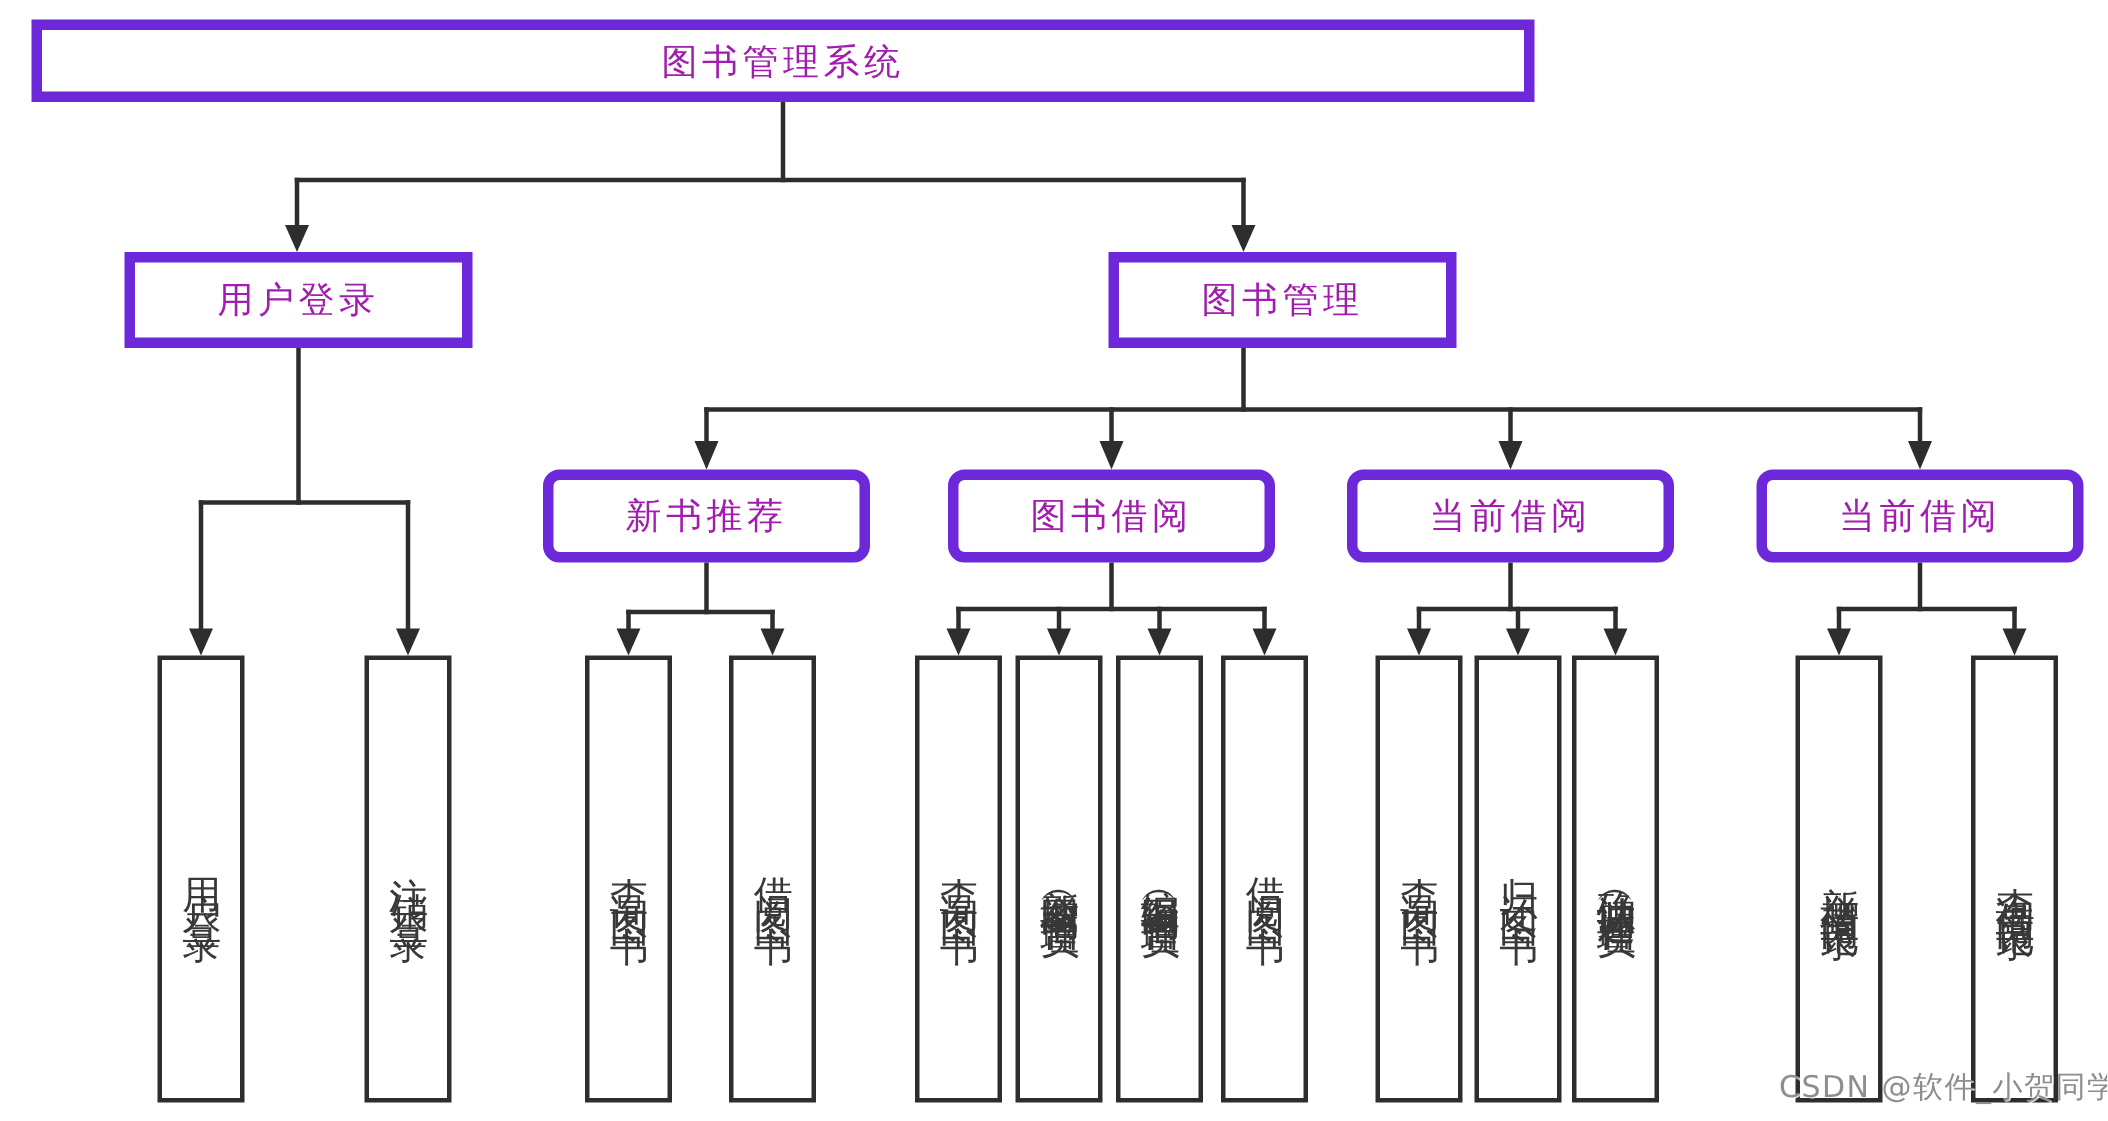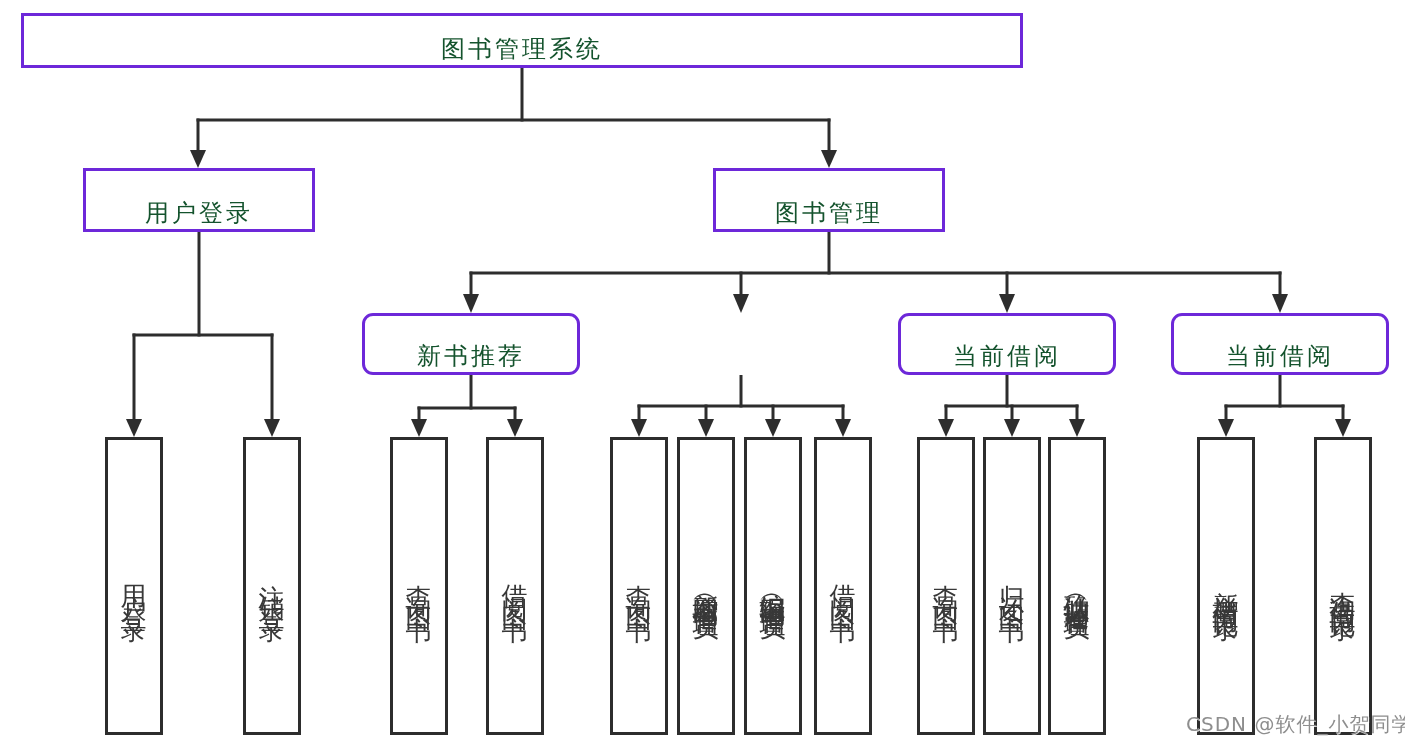--- a/index.html
+++ b/index.html
@@ -2,27 +2,27 @@
 <html><head>
 <meta charset="utf-8">
 <style>
   html,body{margin:0;padding:0;background:#ffffff;}
   .canvas{
     position:relative;width:1405px;height:747px;background:#ffffff;overflow:hidden;
     font-family:"DejaVu Sans","Liberation Sans",sans-serif;color:#333333;
   }
   .connectors{position:absolute;left:0;top:0;z-index:1;}
   .box{
-    position:absolute;box-sizing:border-box;border:3px solid #6d28d9;background:#ffffff;
-    display:flex;align-items:flex-end;justify-content:center;
-    font-size:24px;letter-spacing:3px;color:#14532d;z-index:2;white-space:nowrap;
+    position:absolute;box-sizing:border-box;border:7px solid #6d28d9;background:#ffffff;
+    display:flex;align-items:center;justify-content:center;
+    font-size:24px;letter-spacing:3px;color:#a21caf;z-index:2;white-space:nowrap;
   }
   .root{left:21px;top:13px;width:1002px;height:55px;}
   .n2a{left:83px;top:168px;width:232px;height:64px;}
-  .n2b{left:713px;top:168px;width:232px;height:64px;}
+  .n2b{left:739px;top:168px;width:232px;height:64px;}
   .n3{top:313px;width:218px;height:62px;border-radius:11px;}
   .n3a{left:362px;}.n3b{left:632px;}.n3c{left:898px;}.n3d{left:1171px;}
   .leaf{
     position:absolute;top:437px;width:58px;height:298px;box-sizing:border-box;
     border:3px solid #2d2d2d;background:#ffffff;display:flex;align-items:center;
     justify-content:center;z-index:2;
   }
   .vtext{
     writing-mode:vertical-rl;text-orientation:mixed;
     font-size:26px;line-height:1;color:#383838;
@@ -111,20 +111,23 @@
   <div class="box n2a">
     <span>用户登录</span>
   </div>
   <div class="box n2b">
     <span>图书管理</span>
   </div>
 
   <div class="box n3 n3a">
     <span>新书推荐</span>
   </div>
+  <div class="box n3 n3b">
+    <span>图书借阅</span>
+  </div>
   <div class="box n3 n3c">
     <span>当前借阅</span>
   </div>
   <div class="box n3 n3d">
     <span>当前借阅</span>
   </div>
 
   <div class="leaf" style="left:105px">
     <span class="vtext" style="letter-spacing: 11px;">用户登录</span>
   </div>

